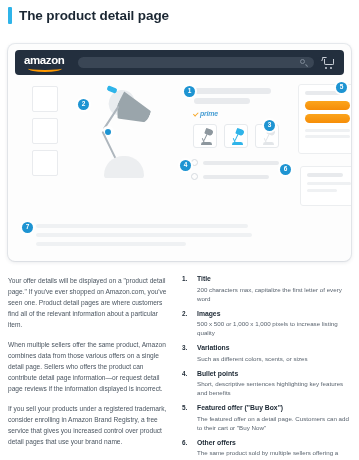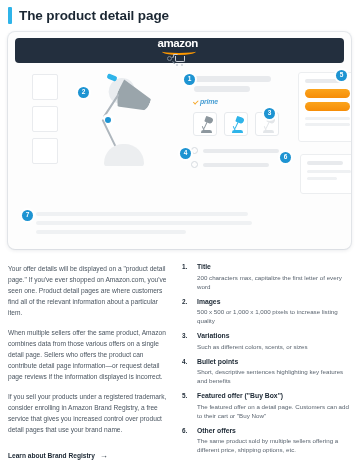--- a/index.html
+++ b/index.html
@@ -7,21 +7,21 @@
     width: 359px; height: 460px;
     background: #ffffff;
     font-family: "Liberation Sans", sans-serif;
     overflow: hidden;
   }
   .page { position: relative; width: 359px; height: 460px; background:#fff; }
 
   
   .title-row {
     display: flex; align-items: center; gap: 7px;
-    padding: 7px 0 8px 8px;
+    padding: 7px 0 20px 8px;
   }
   .title-bar {
     width: 4px; height: 17px; background: #2FB4E9; border-radius: 1px; flex: none;
   }
   .page-title {
     font-size: 13.5px; font-weight: bold; color: #1b2733; letter-spacing: -0.1px;
   }
 
   
   .illus-card {
@@ -29,21 +29,21 @@
     margin: 0 8px;
     height: 217px;
     background: #fdfdfd;
     border-radius: 7px;
     box-shadow: 0 1px 4px rgba(30,40,60,.13), 0 0 0 1px rgba(220,225,232,.55);
     overflow: hidden;
   }
   .amz-header {
     position: absolute; left: 7px; right: 7px; top: 6px; height: 25px;
     background: #232f3e; border-radius: 4px;
-    display: flex; align-items: center; padding: 0 9px; flex-direction: column;
+    display: flex; align-items: center; padding: 0 9px;
   }
   .amz-logo { position: relative; width: 44px; height: 16px; flex: none; }
   .amz-logo .wd {
     font-size: 11.5px; font-weight: bold; color: #fff;
     letter-spacing: -0.4px; line-height: 11px; font-family:"Liberation Sans", sans-serif;
   }
   .amz-logo .smile {
     position: absolute; left: 4px; top: 10px; width: 34px; height: 7px;
     border-bottom: 2px solid #FF9900; border-radius: 0 0 50% 50%;
     transform: skewX(-3deg);

